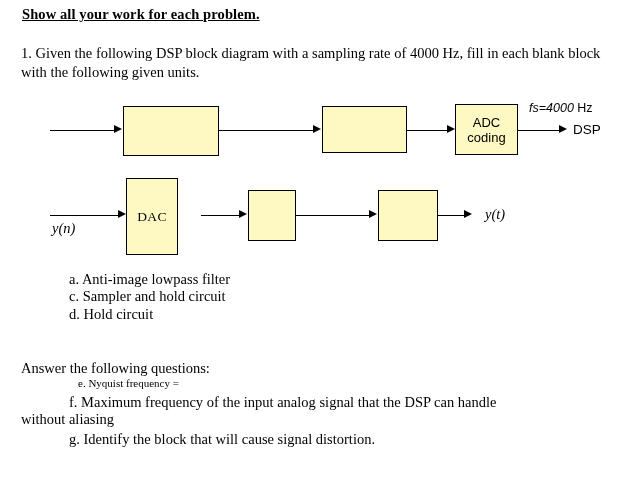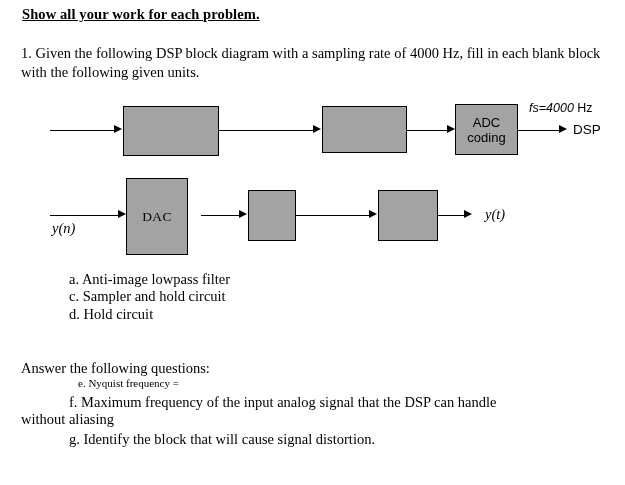--- a/index.html
+++ b/index.html
@@ -37,21 +37,21 @@
 
   
   #diagram {
     left: 0; top: 95px;
     width: 625px; height: 170px;
   }
 
   .blk {
     position: absolute;
     border: 1.4px solid #000;
-    background: #a3a3a3;
+    background: #fef9c3;
     box-sizing: border-box;
     display: flex;
     align-items: center;
     justify-content: center;
     text-align: center;
   }
   .blk-sans {
     font-family: "Liberation Sans", "DejaVu Sans", sans-serif;
     font-size: 13px;
     line-height: 15px;
@@ -166,21 +166,21 @@
     <span>DSP</span>
   </div>
 
   <div class="wire" style="left:50px; top:120px; width:69px;"></div>
   <div class="head" style="left:118px; top:115.4px;"></div>
 
   <div class="sig" style="left:52px; top:125px;">
     <span>y(n)</span>
   </div>
 
-  <div class="blk blk-serif" id="bdac" style="left:126px; top:83px; width:62px; height:77px;">
+  <div class="blk blk-serif" id="bdac" style="left:126px; top:83px; width:52px; height:77px;">
     <span>DAC</span>
   </div>
 
   <div class="wire" style="left:201px; top:120px; width:39px;"></div>
   <div class="head" style="left:239px; top:115.4px;"></div>
 
   <div class="blk blk-sans" id="b3" style="left:248px; top:95px; width:48px; height:51px;">
     <span></span>
   </div>
 

